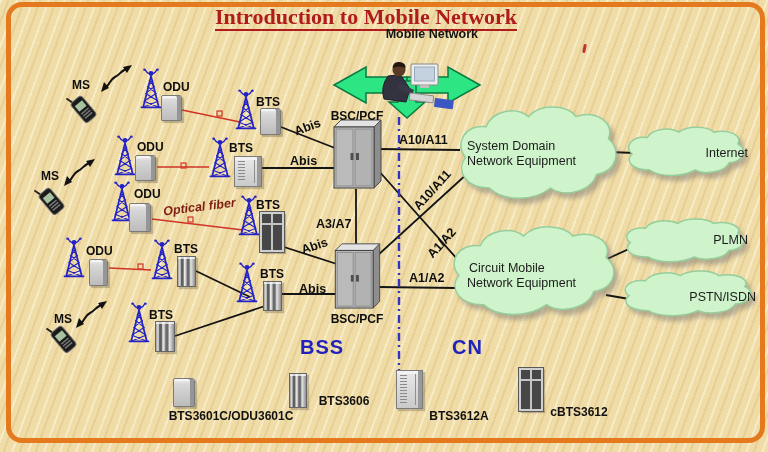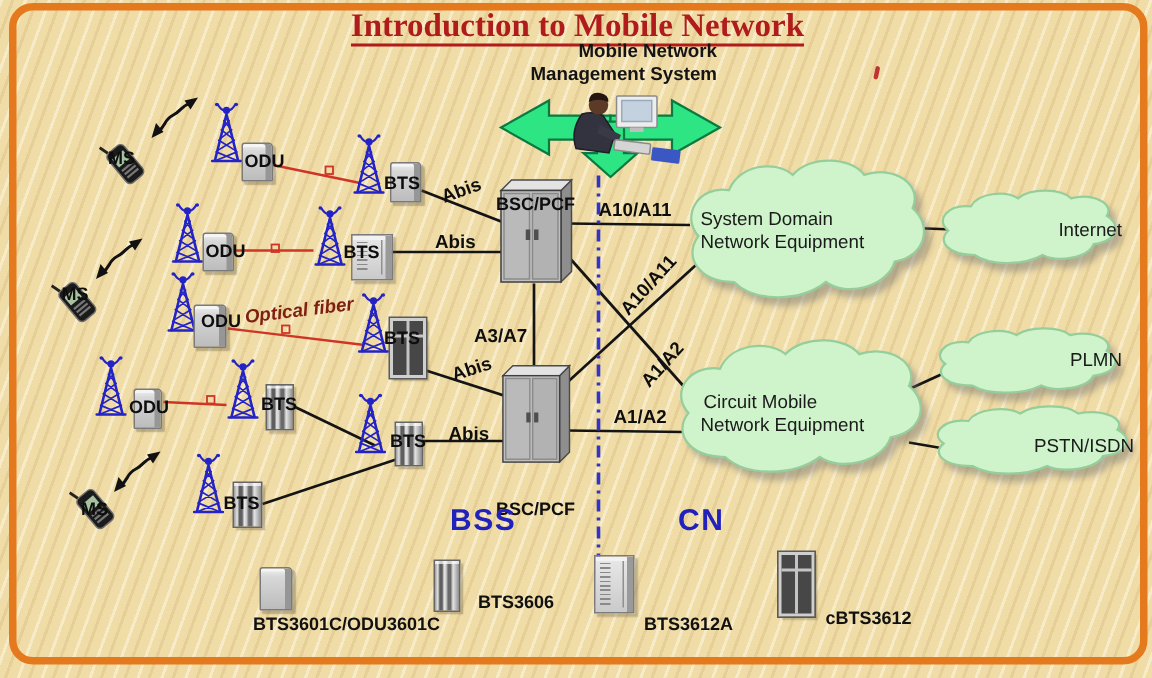--- a/index.html
+++ b/index.html
@@ -5,26 +5,26 @@
   html,body{margin:0;padding:0;}
   body{width:768px;height:452px;font-family:"Liberation Sans",sans-serif;}
   #stage{position:relative;width:768px;height:452px;overflow:hidden;
     background:#F0DCA6;
     background-image:repeating-linear-gradient(110deg,
       rgba(255,252,240,.45) 0 2px, rgba(240,220,165,0) 2px 7px,
       rgba(210,180,120,.32) 7px 9px, rgba(240,220,165,0) 9px 15px);}
   .border-frame{position:absolute;left:6px;top:2px;right:3px;bottom:9px;
     border:5px solid #E4791E;border-radius:16px;pointer-events:none;}
   .abs{position:absolute;}
-  .title{position:absolute;left:196px;top:4px;width:340px;text-align:right;
+  .title{position:absolute;left:196px;top:4px;width:340px;text-align:center;
     font-family:"Liberation Serif",serif;font-weight:bold;font-size:22px;color:#B01B1B;}
   .title span{border-bottom:2px solid #B01B1B;padding-bottom:0px;}
   .subtitle{position:absolute;left:318px;top:27px;width:160px;text-align:right;
     font-size:12.5px;font-weight:bold;color:#141414;line-height:14.5px;}
-  .lbl{position:absolute;font-weight:bold;font-size:12px;color:#0E0E0E;white-space:nowrap;margin-top:20px;}
+  .lbl{position:absolute;font-weight:bold;font-size:12px;color:#0E0E0E;white-space:nowrap;}
   .lbl-if{position:absolute;font-weight:bold;font-size:12.5px;color:#0E0E0E;white-space:nowrap;}
   .lbl-region{position:absolute;font-weight:bold;font-size:20px;color:#2121BC;letter-spacing:1px;}
   .lbl-fiber{position:absolute;font-weight:bold;font-style:italic;font-size:12.5px;color:#7F1F12;
     transform:rotate(-7deg);white-space:nowrap;}
   .lbl-legend{position:absolute;font-weight:bold;font-size:12px;color:#111;text-align:center;padding-left:48px;}
   .cloud-text{position:absolute;font-size:12.5px;color:#1A1A1A;white-space:nowrap;}
   .cloud-text.ctr{text-align:right;}
   .cab{position:absolute;box-sizing:border-box;}
   .cab-odu{background:linear-gradient(180deg,#F0F0F0 0%,#D8D8D8 20%,#BCBCBC 100%);
     border:1px solid #7A7A7A;border-radius:2px 3px 1px 1px;
@@ -138,21 +138,20 @@
       <rect x="181" y="163" width="5" height="5" stroke-width="1.2"></rect>
       <rect x="188" y="217" width="5" height="5" stroke-width="1.2"></rect>
       <rect x="138" y="264" width="5" height="5" stroke-width="1.2"></rect>
     </g>
     <line x1="399" y1="117" x2="399" y2="377" stroke="#3434C4" stroke-width="2.4" stroke-dasharray="8 4 2 4"></line>
   </svg>
 
   <div class="title"><span>Introduction to Mobile Network</span></div>
   <div class="subtitle">
     <div>Mobile Network</div>
-    <div>Management System</div>
   </div>
   <svg class="abs" style="left:332px;top:57px" width="150" height="62">
       <use href="#mgmt"></use>
     </svg>
   <div class="stray"></div>
 
   <svg class="abs" style="left:138px;top:67px" width="26" height="46">
       <use href="#twr"></use>
     </svg>
   <svg class="abs" style="left:233px;top:88px" width="26" height="46">

